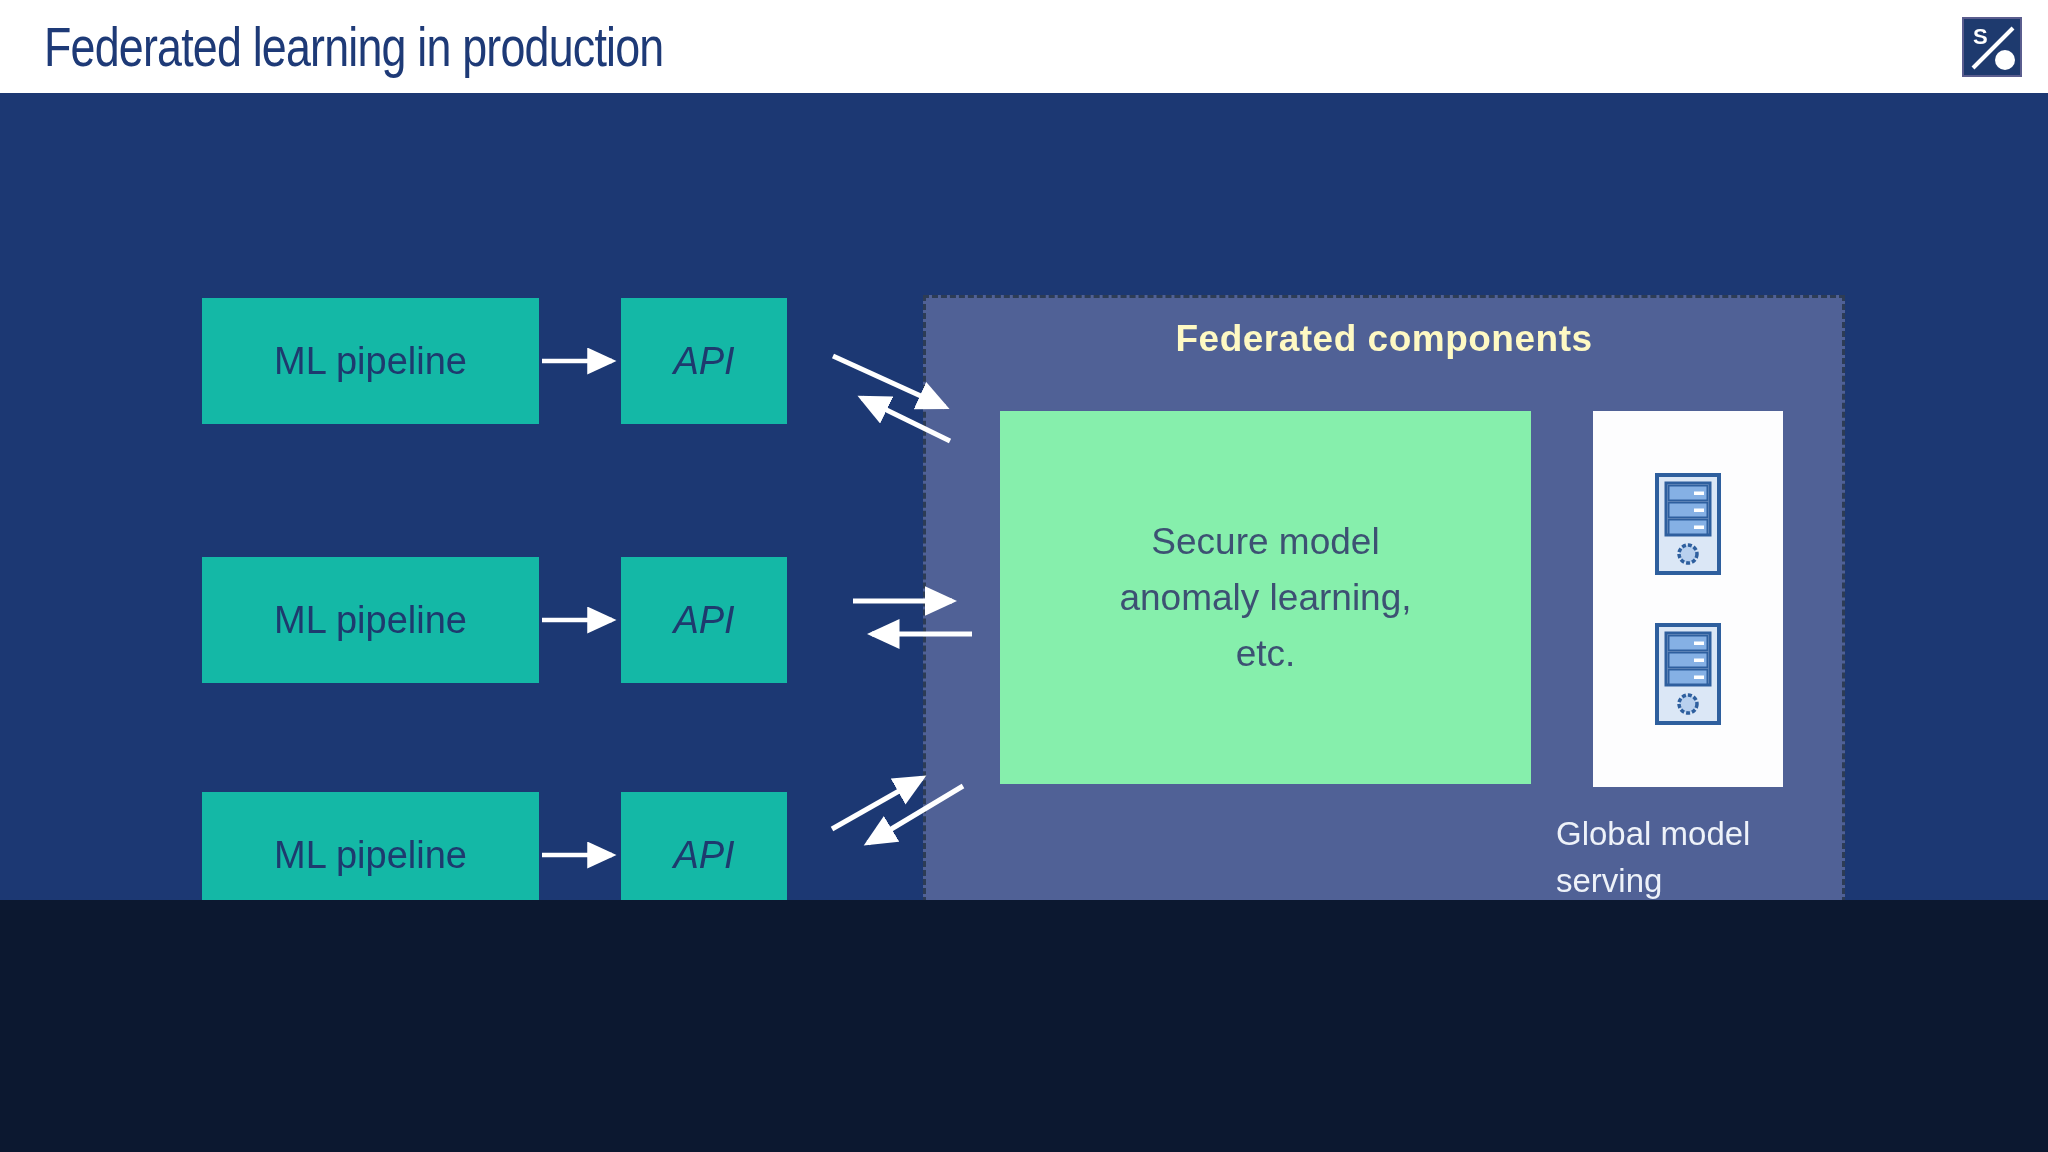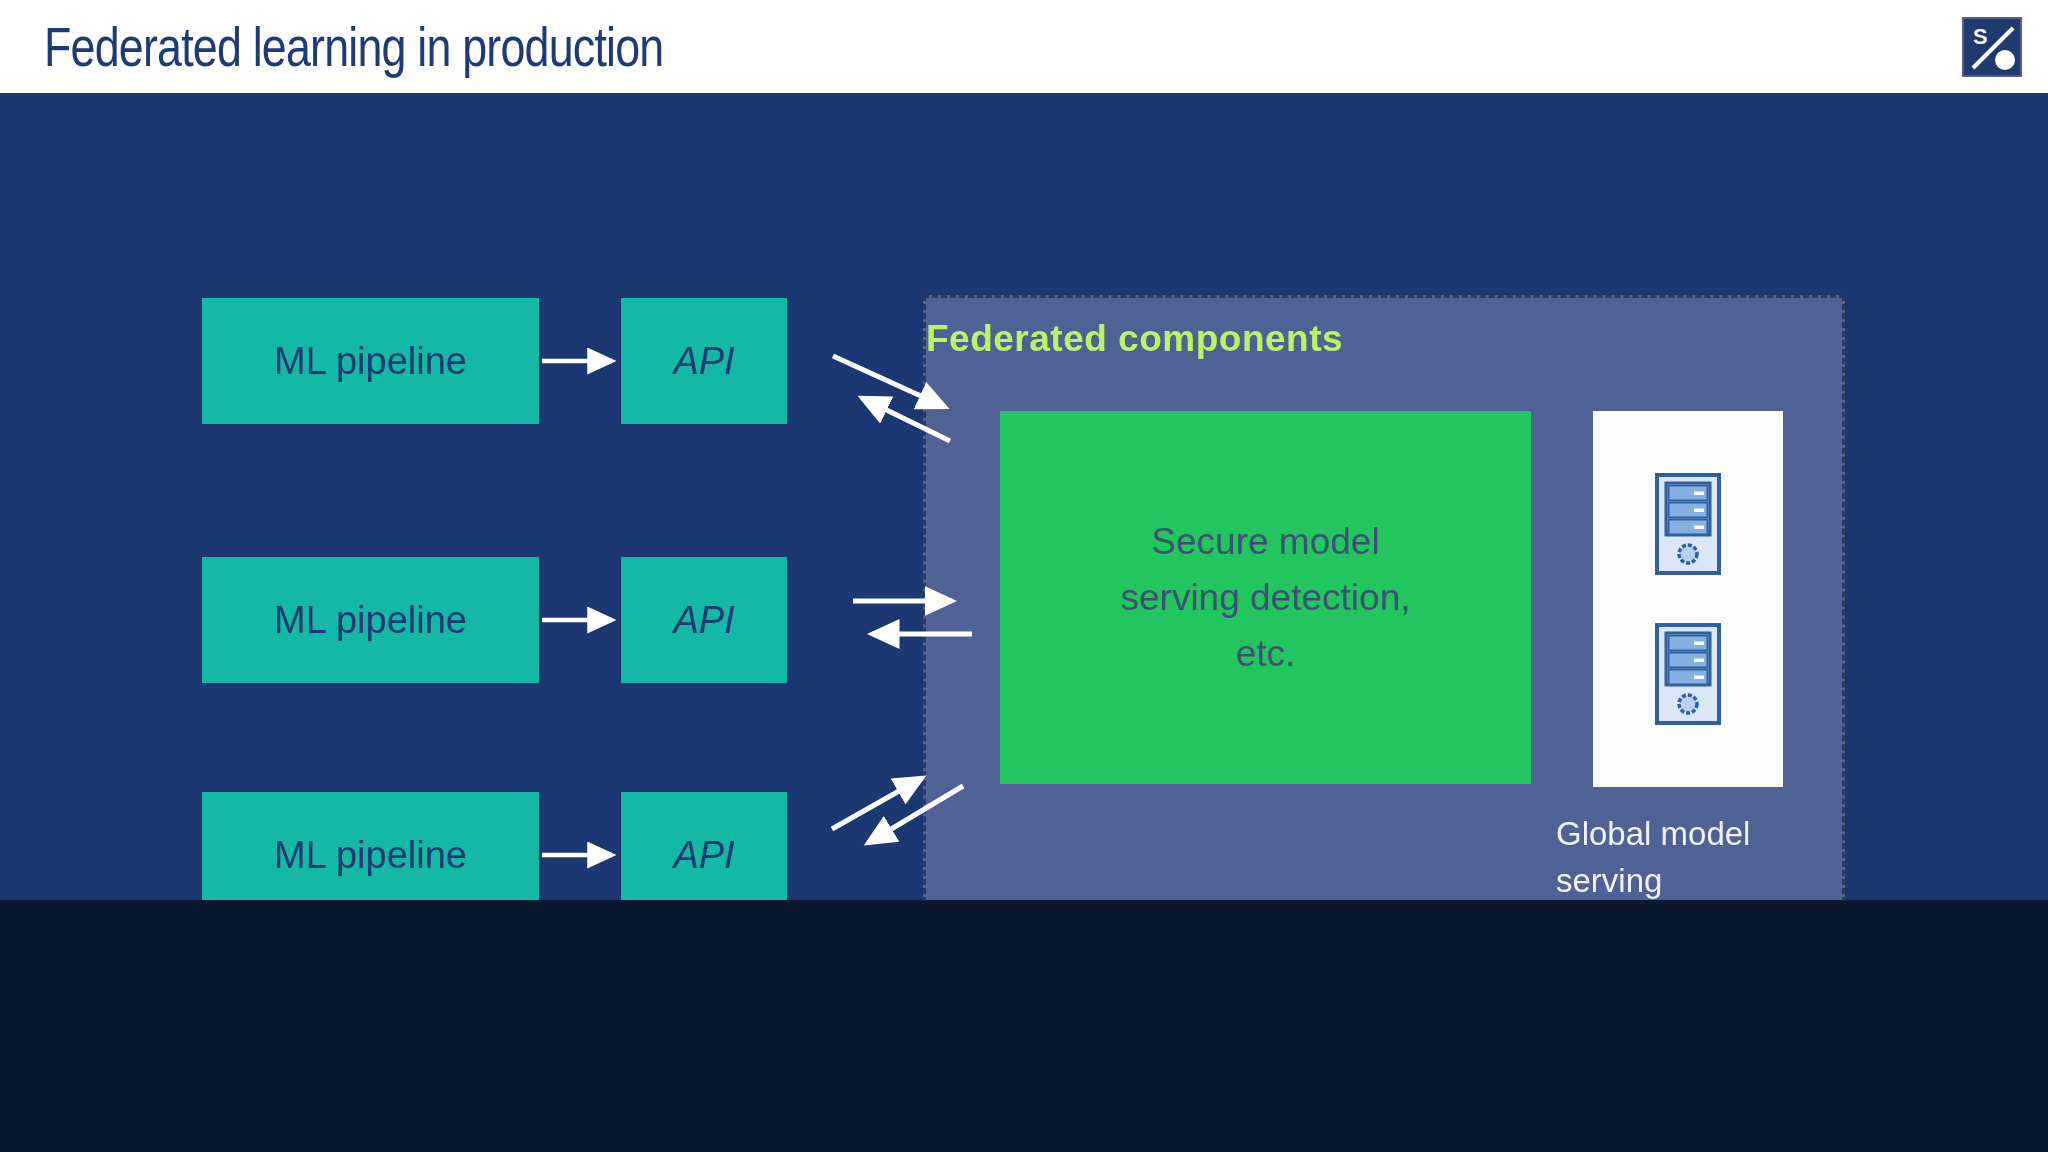--- a/index.html
+++ b/index.html
@@ -37,26 +37,26 @@
   .r1{top:298px;} .r2{top:557px;} .r3{top:792px;}
   
   .fed-panel{
     position:absolute;left:923px;top:295px;width:922px;height:626px;
     background:#506196;
     border:3px dashed #2d3c55;
     box-sizing:border-box;
   }
   .fed-title{
     position:absolute;left:0;top:20px;width:100%;
-    color:#bef264;
+    text-align:center;color:#fef9c3;
     font-size:37px;font-weight:bold;letter-spacing:0.5px;
   }
   .secure-box{
     position:absolute;left:74px;top:113px;width:531px;height:373px;
-    background:#22c55e;
+    background:#86efac;
     display:flex;flex-direction:column;align-items:center;justify-content:center;
     color:#3d5173;font-size:37px;line-height:56px;text-align:right;
   }
   .server-box{
     position:absolute;left:667px;top:113px;width:190px;height:376px;
     background:#fdfdfe;
     display:flex;flex-direction:column;align-items:center;justify-content:center;
     gap:46px;
   }
   .serving-label{
@@ -104,21 +104,21 @@
   </div>
   <div class="wbox api-box r3">
     <span>API</span>
   </div>
 
   <div class="fed-panel">
     <div class="fed-title">Federated components</div>
 
     <div class="secure-box">
       <span>Secure model</span>
-      <span>serving detection,</span>
+      <span>anomaly learning,</span>
       <span>etc.</span>
     </div>
 
     <div class="server-box">
       <svg width="68" height="104" viewBox="0 0 68 104">
         <rect x="3" y="3" width="62" height="98" fill="#dbe7f6" stroke="#2e5f9e" stroke-width="4"></rect>
         <rect x="12" y="11" width="44" height="52" fill="#dbe7f6" stroke="#2e5f9e" stroke-width="3"></rect>
         <rect x="14.5" y="13.5" width="39" height="15" fill="#85b0e4" stroke="#2e5f9e" stroke-width="2"></rect>
         <rect x="14.5" y="30.5" width="39" height="15" fill="#85b0e4" stroke="#2e5f9e" stroke-width="2"></rect>
         <rect x="14.5" y="47.5" width="39" height="15" fill="#85b0e4" stroke="#2e5f9e" stroke-width="2"></rect>

